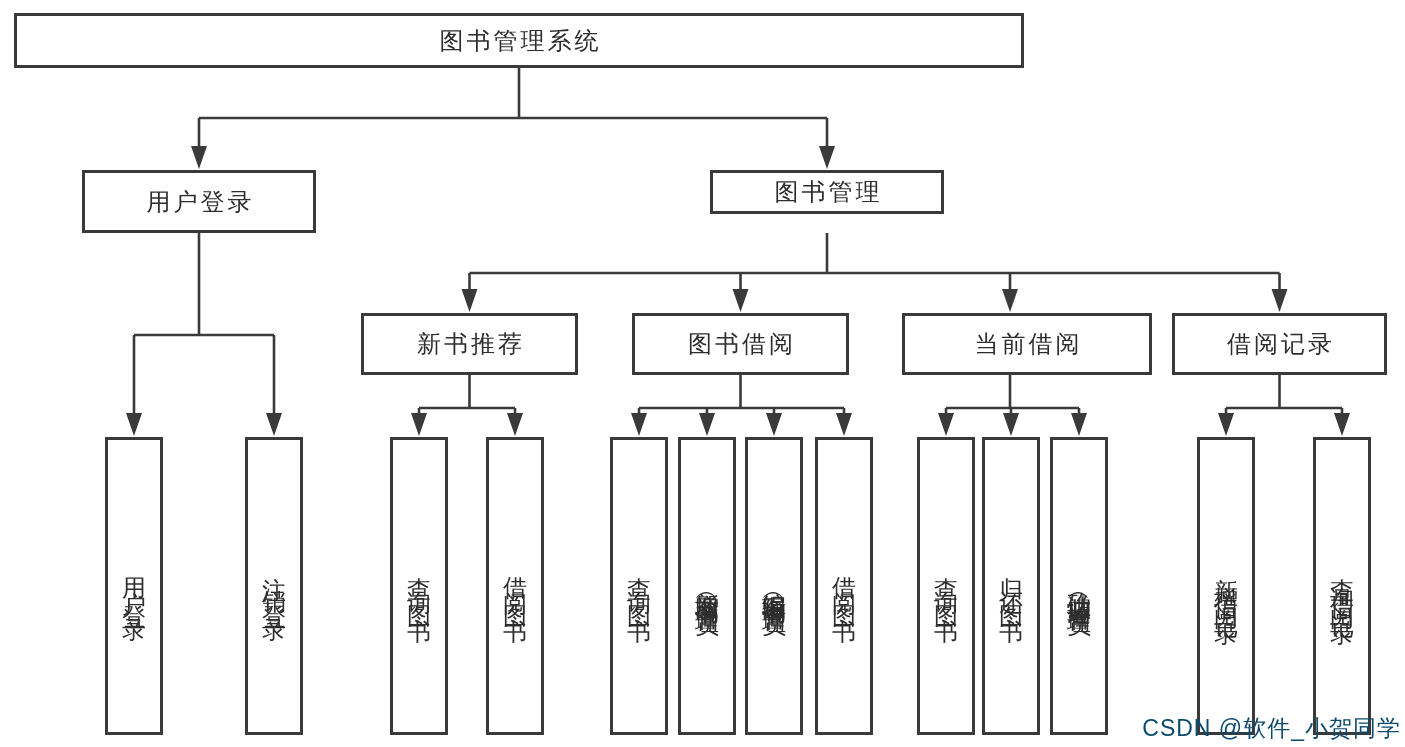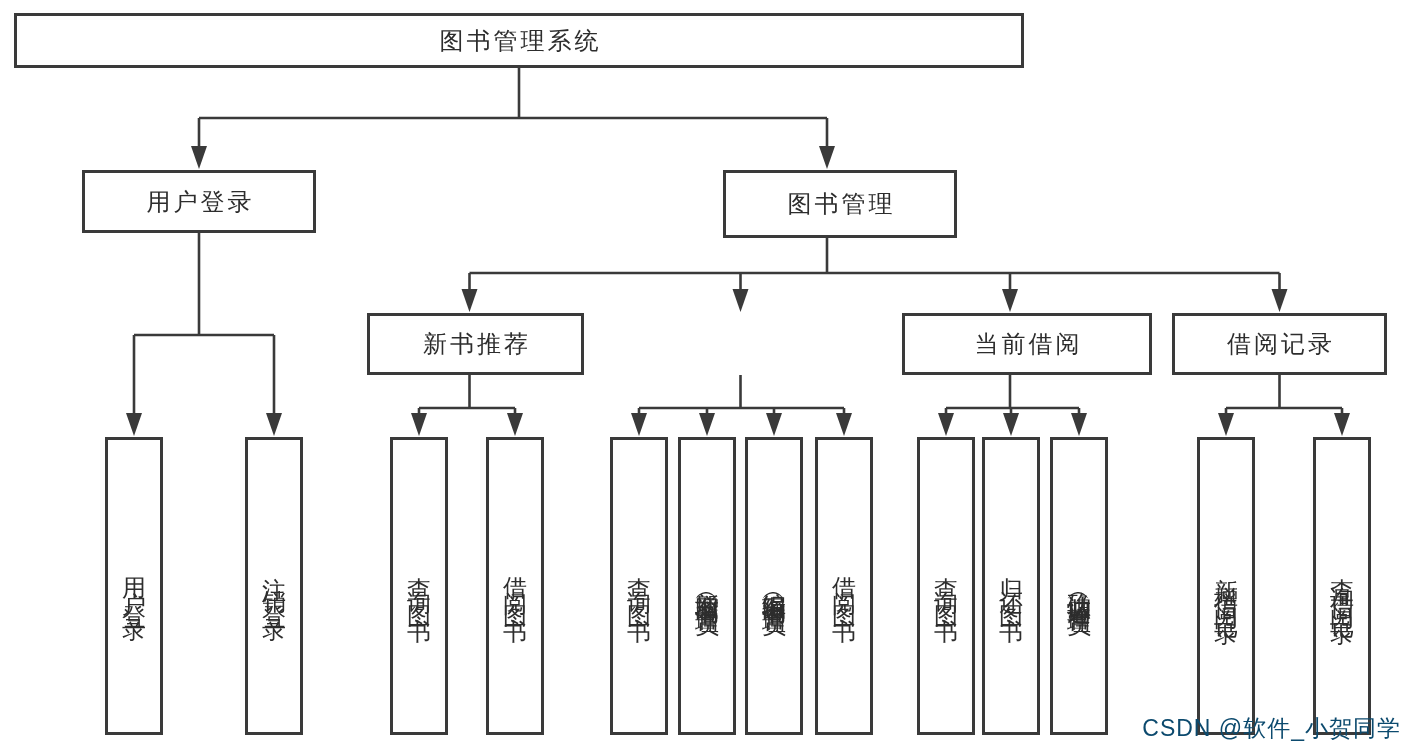--- a/index.html
+++ b/index.html
@@ -138,26 +138,29 @@
     </g>
   </svg>
 
   <div class="node" style="left:14px; top:13px; width:1010px; height:55px;">
     <span class="h-label">图书管理系统</span>
   </div>
 
   <div class="node" style="left:82px; top:170px; width:234px; height:63px;">
     <span class="h-label">用户登录</span>
   </div>
-  <div class="node" style="left:710px; top:170px; width:234px; height:68px;margin-left:13px;">
+  <div class="node" style="left:710px; top:170px; width:234px; height:44px;">
     <span class="h-label">图书管理</span>
   </div>
 
-  <div class="node" style="left:361px; top:313px; width:217px; height:62px;margin-left:6px;">
+  <div class="node" style="left:361px; top:313px; width:217px; height:62px;">
     <span class="h-label">新书推荐</span>
+  </div>
+  <div class="node" style="left:632px; top:313px; width:217px; height:62px;">
+    <span class="h-label">图书借阅</span>
   </div>
   <div class="node" style="left:902px; top:313px; width:250px; height:62px;">
     <span class="h-label">当前借阅</span>
   </div>
   <div class="node" style="left:1172px; top:313px; width:215px; height:62px;">
     <span class="h-label">借阅记录</span>
   </div>
 
   <div class="node leaf ls-wide" style="left:105px;">
     <span class="v-label">用户登录</span>

